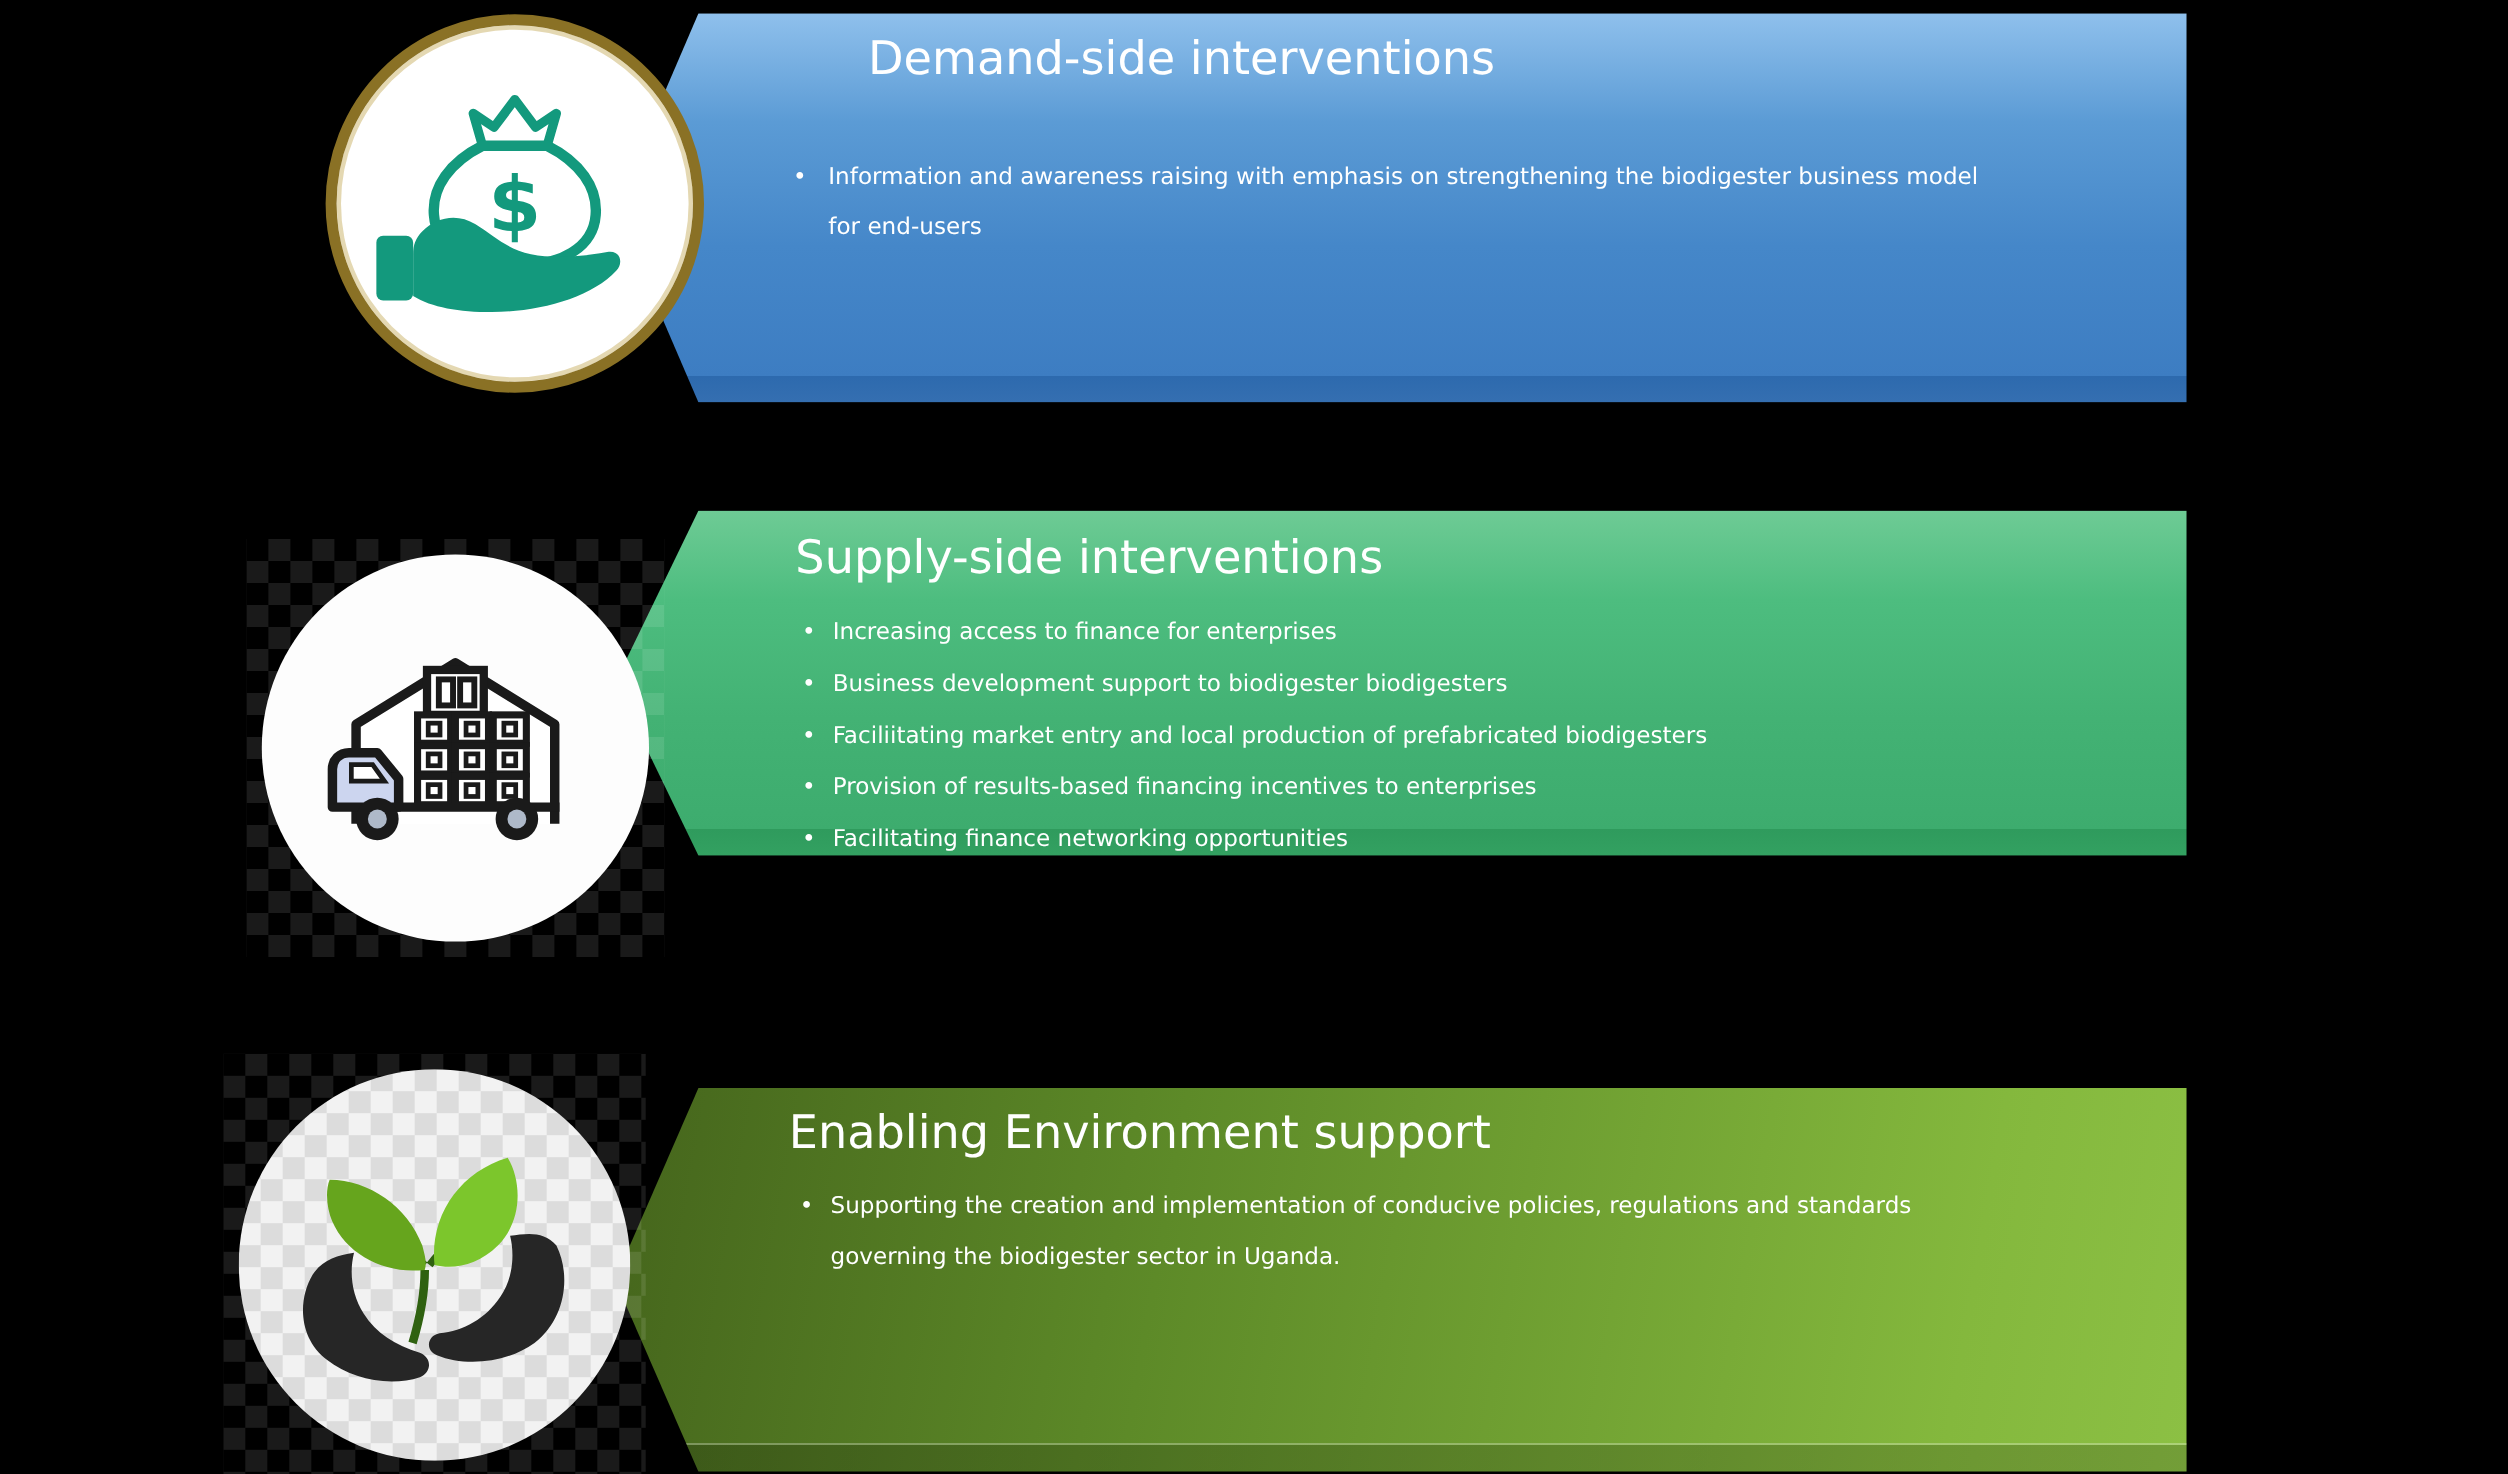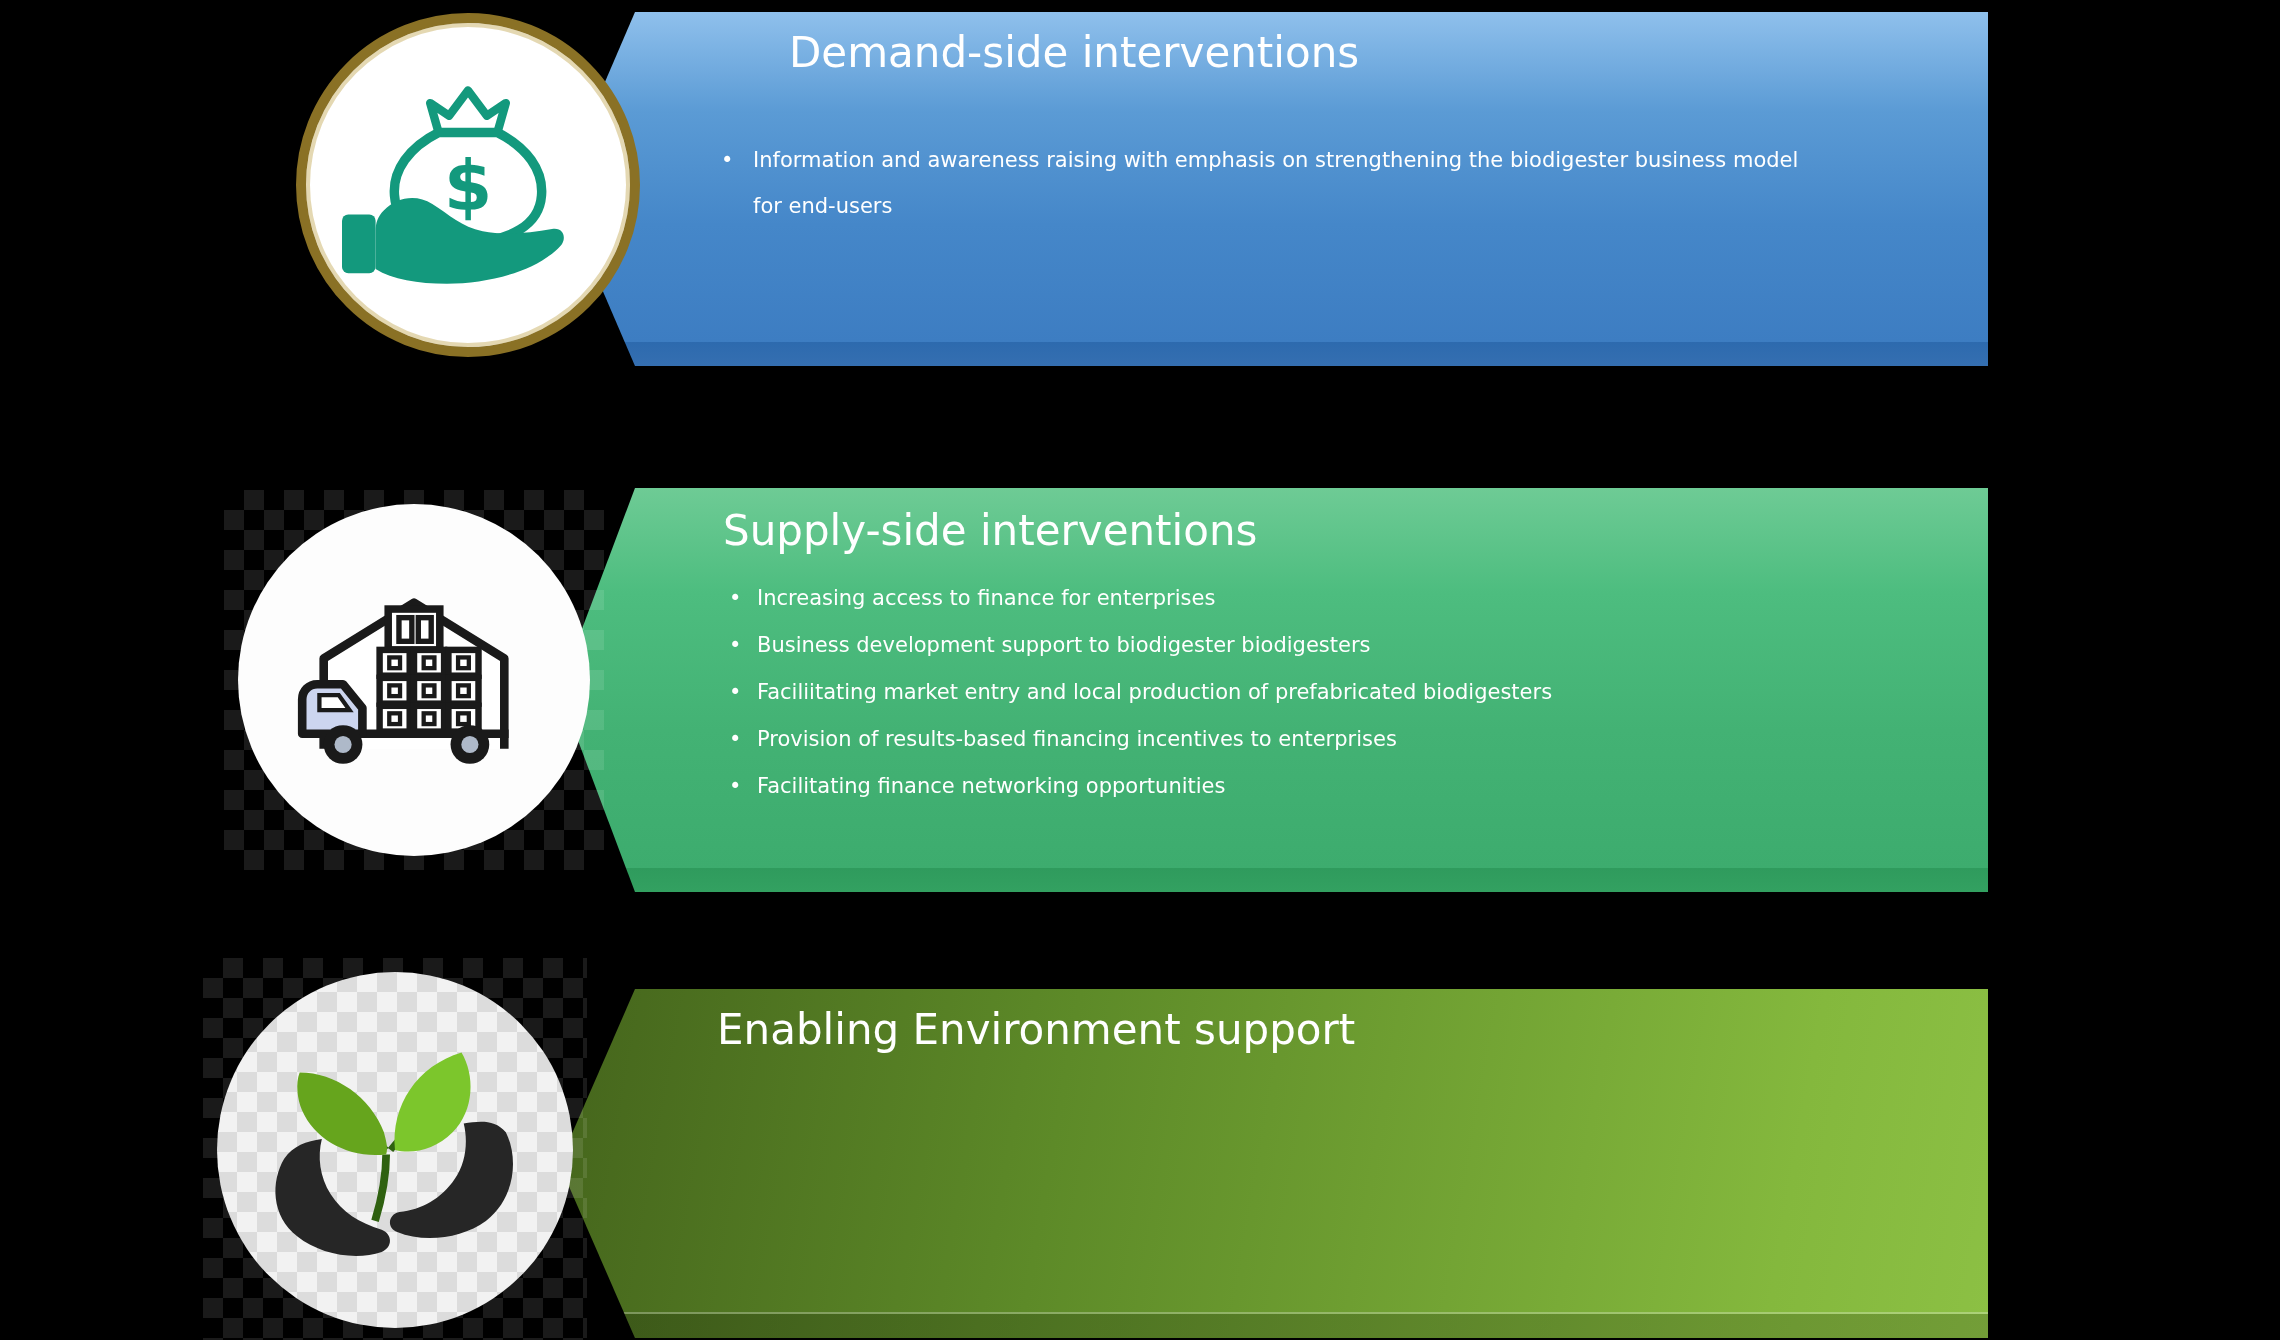--- a/index.html
+++ b/index.html
@@ -10,21 +10,21 @@
   
   .panel{
     position:absolute;left:559px;width:1429px;
     clip-path:polygon(76px 0, 100% 0, 100% 100%, 76px 100%, 0 50%);
   }
   .panel-demand{
     top:12px;height:354px;
     background:linear-gradient(180deg,#8fc0ec 0%,#5b9bd5 28%,#4587c9 60%,#3d7dc2 calc(100% - 24px),#2d6aae calc(100% - 24px),#356fb1 100%);
   }
   .panel-supply{
-    top:488px;height:404px;
+    top:464px;height:314px;
     background:linear-gradient(180deg,#6ecb95 0%,#4dbd7f 26%,#43b274 60%,#3dac6e calc(100% - 24px),#2f9b5d calc(100% - 24px),#33a161 100%);
   }
   .panel-enabling{
     top:989px;height:349px;
     background:
       linear-gradient(180deg,rgba(255,255,255,0) calc(100% - 26px),rgba(255,255,255,0.28) calc(100% - 26px),rgba(255,255,255,0.28) calc(100% - 24px),rgba(0,0,0,0.18) calc(100% - 24px)),
       linear-gradient(100deg,#45651c 0%,#5d8a28 35%,#84b83d 85%,#8cc044 100%);
   }
   .panel-title{
     position:absolute;font-size:42px;line-height:1.2;color:#fff;white-space:nowrap;
@@ -77,20 +77,23 @@
       <div class="bullet">Increasing access to finance for enterprises</div>
       <div class="bullet">Business development support to biodigester biodigesters</div>
       <div class="bullet">Faciliitating market entry and local production of prefabricated biodigesters</div>
       <div class="bullet">Provision of results-based financing incentives to enterprises</div>
       <div class="bullet">Facilitating finance networking opportunities</div>
     </div>
   </div>
 
   <div class="panel panel-enabling">
     <div class="panel-title">Enabling Environment support</div>
+    <div class="bullets">
+      <div class="bullet">Supporting the creation and implementation of conducive policies, regulations and standards governing the biodigester sector in Uganda.</div>
+    </div>
   </div>
 
   <div class="medal medal-demand">
     <svg width="252" height="252" viewBox="0 0 120 120">
 
       <path d="M46,35 L42,21 L51,27 L60,15 L69,27 L78,21 L74,35 Z" fill="#ffffff" stroke="#13997d" stroke-width="4" stroke-linejoin="round"></path>
 
       <path d="M46,35 C32,42 24,53 25,65 C26,79 40,87 60,87 C80,87 94,79 95,65 C96,53 88,42 74,35 Z" fill="#ffffff" stroke="#13997d" stroke-width="4.5" stroke-linejoin="round"></path>
 
       <text x="60" y="72" text-anchor="middle" font-size="33" font-weight="bold" fill="#13997d" font-family="DejaVu Sans, sans-serif">$</text>

